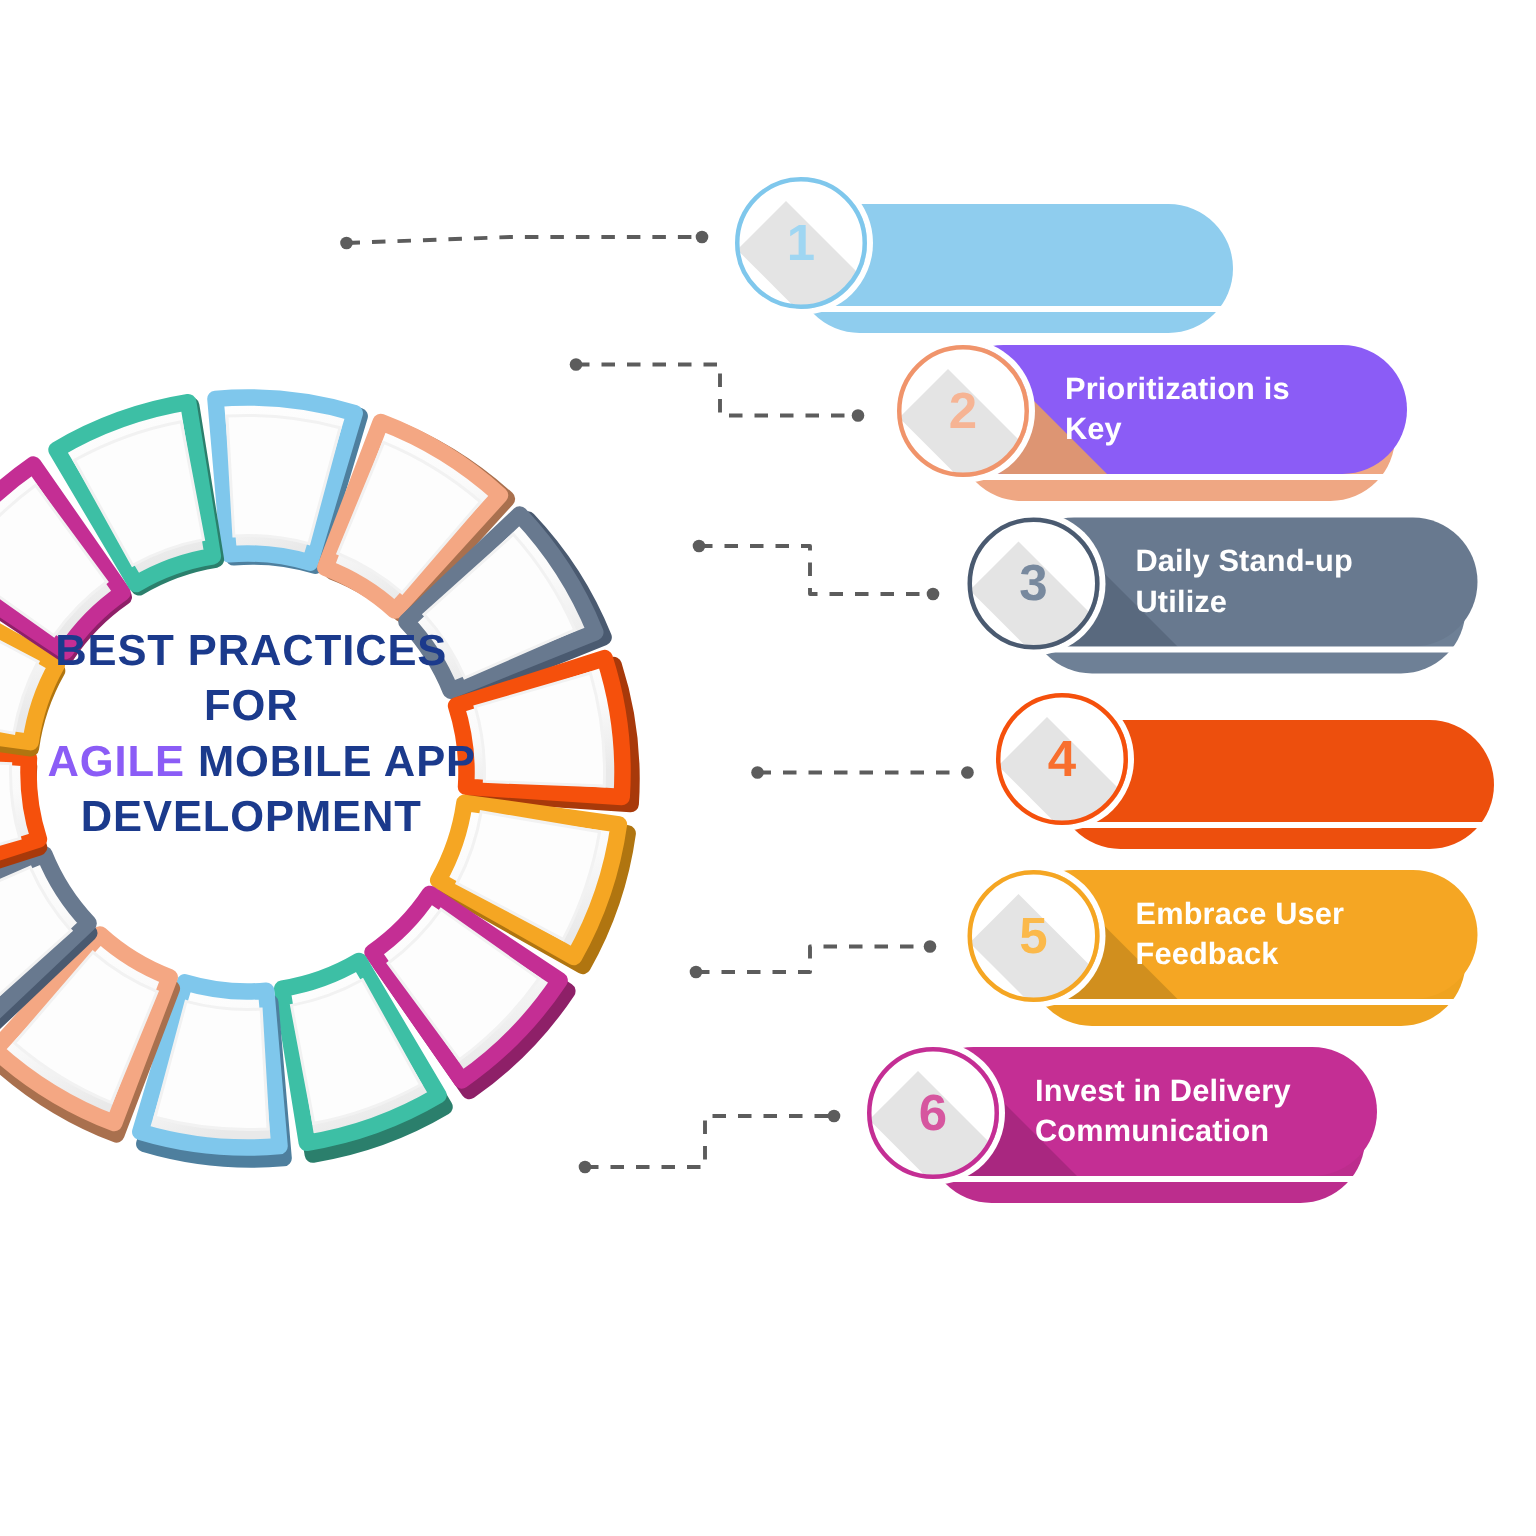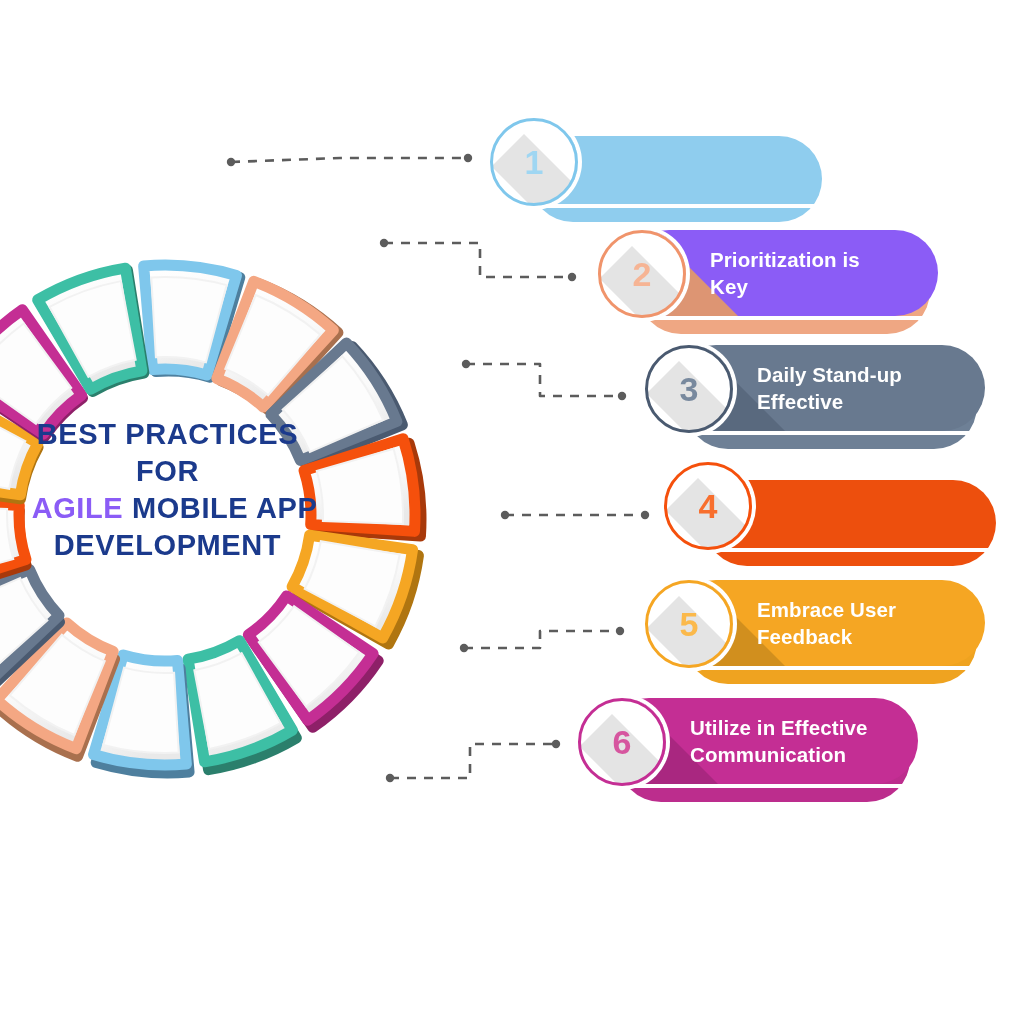--- a/index.html
+++ b/index.html
@@ -205,21 +205,21 @@
           <div class="bshadow"></div>
           <div class="num" style="color: rgb(246, 180, 148);">2</div>
         </div>
         <div class="badge-ring" style="border: 3.5px solid rgb(240, 148, 107); box-shadow: rgb(255, 255, 255) 0px 0px 0px 4px;"></div>
       </div>
       <div class="step" style="left: 645px; top: 345px; width: 372px;">
         <div class="pill-under" style="width: 292px; background: rgb(110, 128, 150);"></div>
         <div class="pill" style="width: 312px; background: rgb(104, 121, 143);">
           <div class="diag" style="background: rgb(89, 105, 126); left: 16px; top: -10px;"></div>
           <div class="label">Daily Stand-up
-Effective</div>
+Utilize</div>
         </div>
         <div class="pill-gap" style="width: 282px;"></div>
         <div class="badge">
           <div class="bshadow"></div>
           <div class="num" style="color: rgb(120, 137, 158);">3</div>
         </div>
         <div class="badge-ring" style="border: 3.5px solid rgb(74, 90, 112); box-shadow: rgb(255, 255, 255) 0px 0px 0px 4px;"></div>
       </div>
       <div class="step" style="left: 664px; top: 462px; width: 372px;">
         <div class="pill-under" style="width: 292px; background: rgb(237, 79, 13);"></div>
@@ -241,21 +241,21 @@
         <div class="badge">
           <div class="bshadow"></div>
           <div class="num" style="color: rgb(251, 185, 75);">5</div>
         </div>
         <div class="badge-ring" style="border: 3.5px solid rgb(245, 166, 35); box-shadow: rgb(255, 255, 255) 0px 0px 0px 4px;"></div>
       </div>
       <div class="step" style="left: 578px; top: 698px; width: 372px;">
         <div class="pill-under" style="width: 292px; background: rgb(188, 45, 141);"></div>
         <div class="pill" style="width: 312px; background: rgb(196, 46, 148);">
           <div class="diag" style="background: rgb(169, 39, 128); left: 16px; top: -10px;"></div>
-          <div class="label">Utilize in Effective
+          <div class="label">Invest in Delivery
 Communication</div>
         </div>
         <div class="pill-gap" style="width: 282px;"></div>
         <div class="badge">
           <div class="bshadow"></div>
           <div class="num" style="color: rgb(214, 86, 159);">6</div>
         </div>
         <div class="badge-ring" style="border: 3.5px solid rgb(196, 46, 148); box-shadow: rgb(255, 255, 255) 0px 0px 0px 4px;"></div>
       </div>
     </div>

